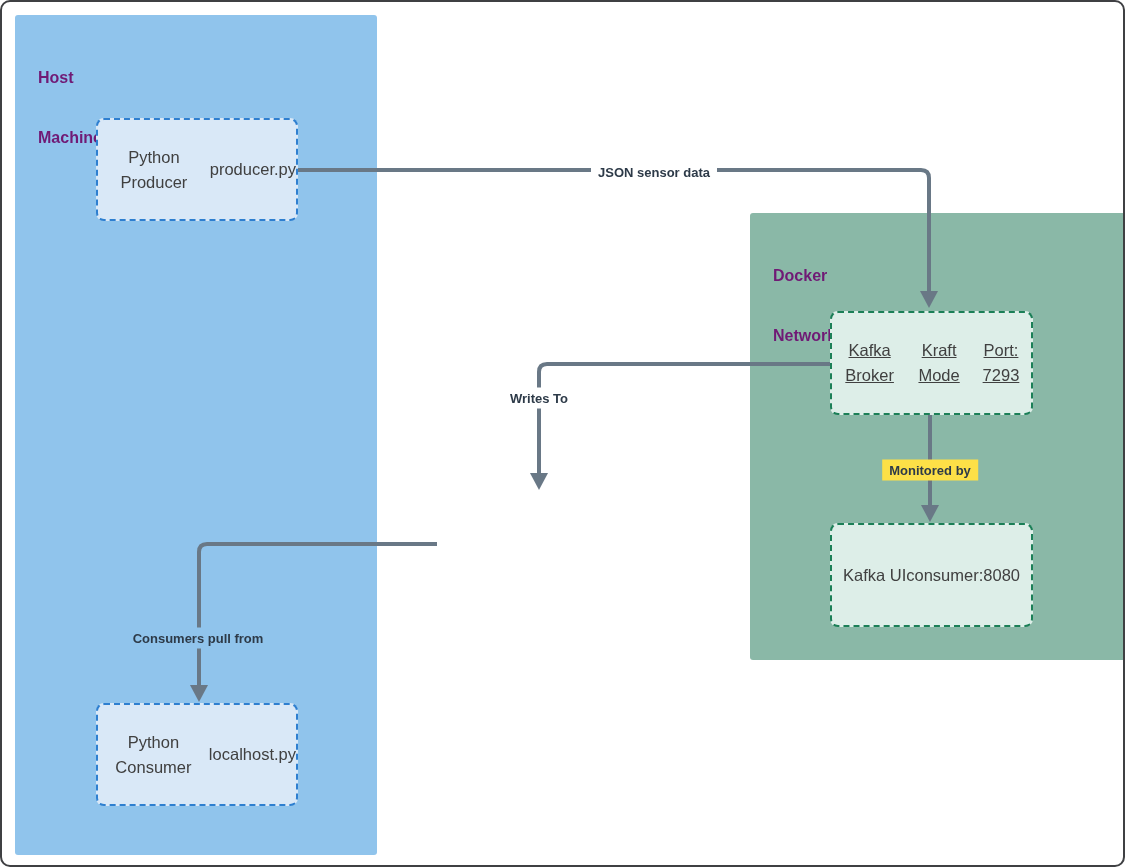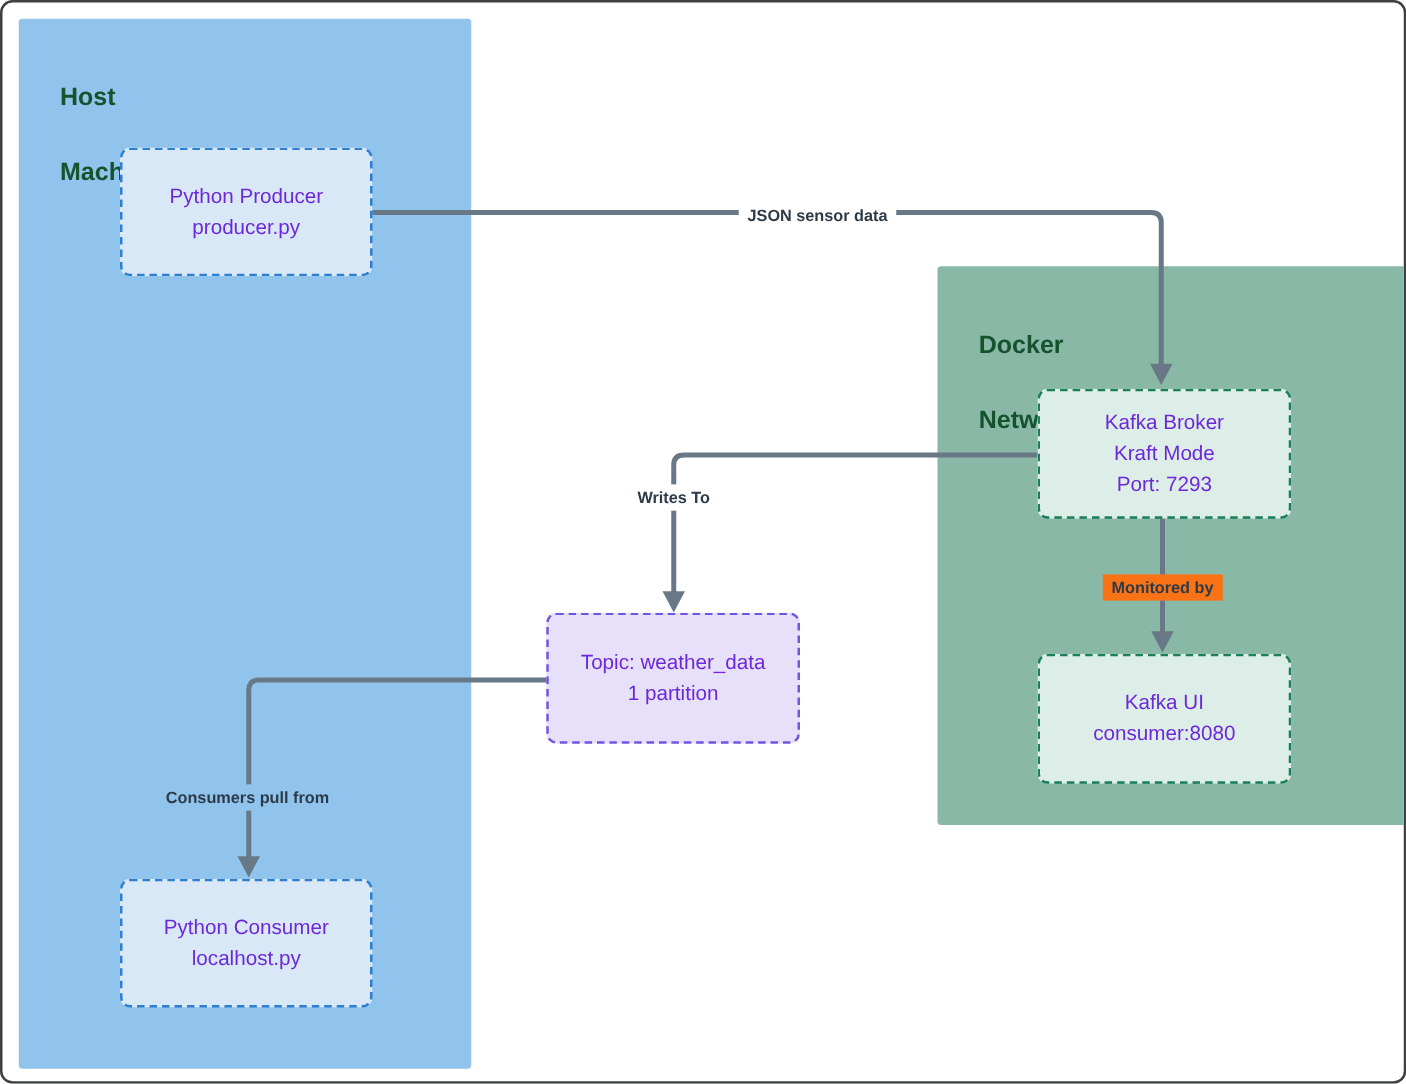--- a/index.html
+++ b/index.html
@@ -11,52 +11,52 @@
     border-radius:10px;
     box-sizing:border-box;
     overflow:hidden;
     font-family:"Liberation Sans", sans-serif;
   }
   
   .container-box{position:absolute;border-radius:3px;}
   .host-container{left:13px;top:13px;width:362px;height:840px;background:#90c4ec;}
   .docker-container{left:748px;top:211px;width:428px;height:447px;background:#8ab8a7;}
   .container-title{
-    position:absolute;left:33px;top:18px;
-    font-size:20px;font-weight:bold;color:#14532d;
+    position:absolute;left:23px;top:18px;
+    font-size:16px;font-weight:bold;color:#701a75;
     line-height:30px;white-space:pre-line;
   }
   .container-title span{display:block;}
   
   .edges{position:absolute;left:0;top:0;z-index:2;pointer-events:none;}
   
   .node{
     position:absolute;z-index:3;
     border-radius:8px;
-    display:flex;flex-direction:column;align-items:center;justify-content:center;
-    font-size:16.5px;line-height:25px;color:#6d28d9;
+    display:flex;flex-direction:row;align-items:center;justify-content:center;
+    font-size:16.5px;line-height:25px;color:#404040;
     text-align:center;
   }
   .node-blue{background:#d9e8f7;border:2px dashed #2e7fd0;}
   .node-green{background:#ddeee8;border:2px dashed #1b7f57;}
   .node-purple{background:#e6e0fa;border:2px dashed #7055e0;}
   .node-producer{left:94px;top:116px;width:198px;height:99px;}
-  .node-broker{left:828px;top:309px;width:199px;height:100px;}
+  .node-broker{left:828px;top:309px;width:199px;height:100px;text-decoration:underline;}
   .node-kafka-ui{left:828px;top:521px;width:199px;height:100px;}
   .node-topic{left:435px;top:488px;width:199px;height:101px;}
   .node-consumer{left:94px;top:701px;width:198px;height:99px;}
   
   .edge-label{
     position:absolute;z-index:4;
     transform:translate(-50%,-50%);
     font-size:13px;font-weight:bold;color:#2d3a48;
     padding:3px 7px;white-space:nowrap;
   }
   .lbl-white{background:#ffffff;}
-  .lbl-green{background:#f97316;}
+  .lbl-green{background:#fde047;}
   .lbl-blue{background:#90c4ec;}
   .lbl-json{left:652px;top:170px;}
   .lbl-writes{left:537px;top:396px;}
   .lbl-monitored{left:928px;top:468px;}
   .lbl-consumers{left:196px;top:636px;}
 </style>
 </head>
 <body>
 
 <div class="canvas">
@@ -99,24 +99,20 @@
     <span>Kafka Broker</span>
     <span>Kraft Mode</span>
     <span>Port: 7293</span>
   </div>
 
   <div class="node node-green node-kafka-ui">
     <span>Kafka UI</span>
     <span>consumer:8080</span>
   </div>
 
-  <div class="node node-purple node-topic">
-    <span>Topic: weather_data</span>
-    <span>1 partition</span>
-  </div>
 
   <div class="node node-blue node-consumer">
     <span>Python Consumer</span>
     <span>localhost.py</span>
   </div>
 
   <div class="edge-label lbl-white lbl-json">JSON sensor data</div>
   <div class="edge-label lbl-white lbl-writes">Writes To</div>
   <div class="edge-label lbl-green lbl-monitored">Monitored by</div>
   <div class="edge-label lbl-blue lbl-consumers">Consumers pull from</div>

